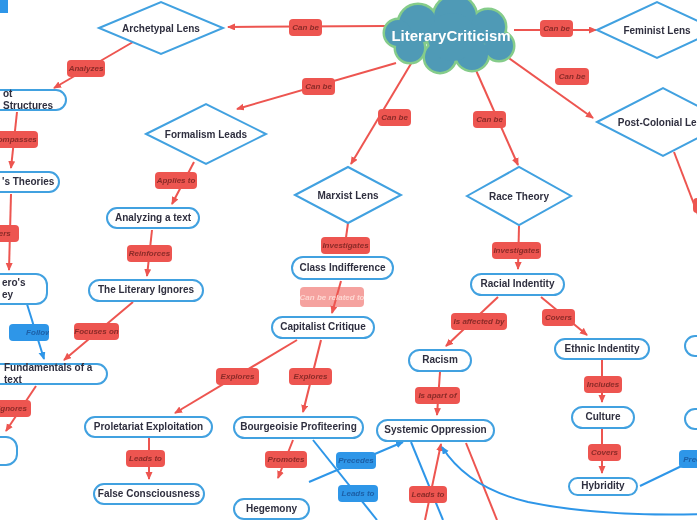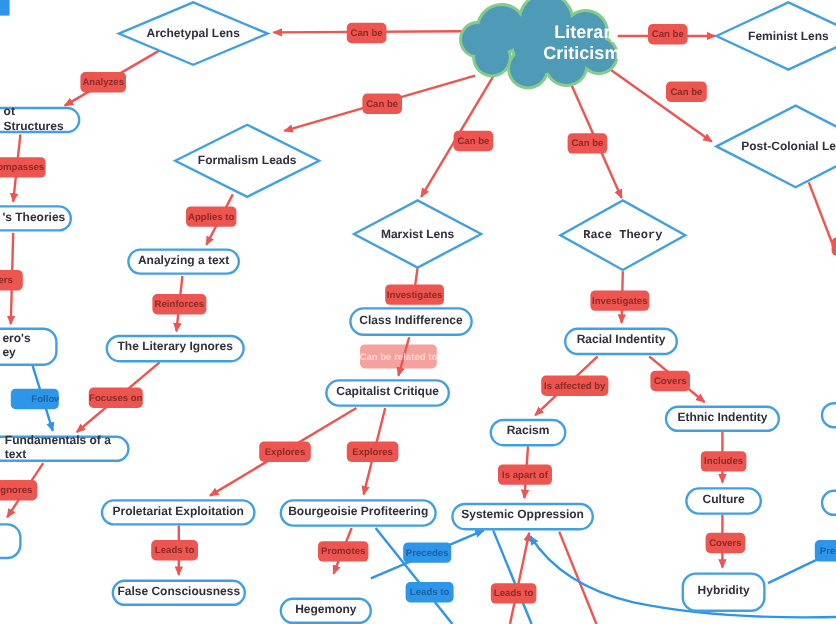--- a/index.html
+++ b/index.html
@@ -16,28 +16,28 @@
     white-space:pre-line;line-height:1.25;
   }
   .node.left{justify-content:flex-start;text-align:left;}
   .dlabel{
     position:absolute;display:flex;align-items:center;justify-content:center;
     font-size:10px;font-weight:bold;color:#2f2f3f;text-align:center;pointer-events:none;
   }
   .elabel{
     position:absolute;box-sizing:border-box;border-radius:4px;
     display:flex;align-items:center;justify-content:center;
-    font-size:8px;font-weight:bold;overflow:hidden;white-space:nowrap;
+    font-size:8px;font-weight:bold;overflow:hidden;white-space:nowrap;font-style:italic;
   }
   .elabel.red{background:#ed5550;color:#8b2b28;}
   .elabel.blue{background:#2e96e8;color:#1c5fa6;}
   .elabel.faded{background:rgba(237,85,80,0.55);color:rgba(255,224,218,0.85);}
   #cloud-text{
     position:absolute;left:385px;top:12px;width:132px;height:48px;
-    display:flex;flex-direction:column;align-items:flex-end;justify-content:center;
+    display:flex;flex-direction:row;align-items:center;justify-content:center;
     color:#ffffff;font-size:15px;font-weight:bold;line-height:1.15;pointer-events:none;
   }
   #corner-frag{position:absolute;left:0;top:0;width:8px;height:13px;background:#2e96e8;}
 </style>
 </head>
 <body>
 
 <svg id="lines" xmlns="http://www.w3.org/2000/svg">
   <defs>
     <marker id="arr-red" markerUnits="userSpaceOnUse" markerWidth="9" markerHeight="8" refX="7" refY="3.5" orient="auto">
@@ -123,42 +123,42 @@
   <span>Criticism</span>
 </div>
 
 <div id="corner-frag"></div>
 
 <div id="node-layer">
     <div class="dlabel" style="left: 99px; top: 18px; width: 124px; height: 20px;">Archetypal Lens</div>
     <div class="dlabel" style="left: 597px; top: 20px; width: 120px; height: 20px;">Feminist Lens</div>
     <div class="dlabel" style="left: 146px; top: 124px; width: 120px; height: 20px;">Formalism Leads</div>
     <div class="dlabel" style="left: 295px; top: 185px; width: 106px; height: 20px;">Marxist Lens</div>
-    <div class="dlabel" style="left: 467px; top: 186px; width: 104px; height: 20px; font-family: Liberation Mono, monospace;">Race Theory</div>
+    <div class="dlabel" style="left: 467px; top: 186px; width: 104px; height: 20px;">Race Theory</div>
     <div class="dlabel" style="left: 597px; top: 112px; width: 132px; height: 20px;">Post-Colonial Lens</div>
     <div class="node left" style="left: -45px; top: 89px; width: 112px; height: 22px; padding-left: 46px;">ot Structures</div>
     <div class="node left" style="left: -50px; top: 171px; width: 110px; height: 22px; padding-left: 50px;">'s Theories</div>
     <div class="node left" style="left: -55px; top: 273px; width: 103px; height: 32px; padding-left: 55px;">ero's
 ey</div>
     <div class="node" style="left: 106px; top: 207px; width: 94px; height: 22px;">Analyzing a text</div>
     <div class="node" style="left: 88px; top: 279px; width: 116px; height: 23px;">The Literary Ignores</div>
     <div class="node left" style="left: -14px; top: 363px; width: 122px; height: 22px; padding-left: 16px;">Fundamentals of a text</div>
     <div class="node" style="left: -40px; top: 436px; width: 58px; height: 30px;"></div>
     <div class="node" style="left: 291px; top: 256px; width: 103px; height: 24px;">Class Indifference</div>
     <div class="node" style="left: 271px; top: 316px; width: 104px; height: 23px;">Capitalist Critique</div>
     <div class="node" style="left: 84px; top: 416px; width: 129px; height: 22px;">Proletariat Exploitation</div>
     <div class="node" style="left: 93px; top: 483px; width: 112px; height: 22px;">False Consciousness</div>
     <div class="node" style="left: 233px; top: 416px; width: 131px; height: 23px;">Bourgeoisie Profiteering</div>
     <div class="node" style="left: 233px; top: 482px; width: 77px; height: 22px; margin-top: 16px;">Hegemony</div>
     <div class="node" style="left: 470px; top: 273px; width: 95px; height: 23px;">Racial Indentity</div>
     <div class="node" style="left: 408px; top: 349px; width: 64px; height: 23px;">Racism</div>
     <div class="node" style="left: 376px; top: 419px; width: 119px; height: 23px;">Systemic Oppression</div>
     <div class="node" style="left: 554px; top: 338px; width: 96px; height: 22px;">Ethnic Indentity</div>
     <div class="node" style="left: 571px; top: 406px; width: 64px; height: 23px;">Culture</div>
-    <div class="node" style="left: 568px; top: 477px; width: 70px; height: 33px;">Hybridity</div>
+    <div class="node" style="left: 568px; top: 477px; width: 70px; height: 19px;">Hybridity</div>
     <div class="node" style="left: 684px; top: 335px; width: 60px; height: 22px;"></div>
     <div class="node" style="left: 684px; top: 408px; width: 60px; height: 22px;"></div>
     <div class="elabel red" style="left: 289px; top: 19px; width: 33px; height: 17px;">Can be</div>
     <div class="elabel red" style="left: 67px; top: 60px; width: 38px; height: 17px;">Analyzes</div>
     <div class="elabel red" style="left: -8px; top: 131px; width: 46px; height: 17px;">compasses</div>
     <div class="elabel red" style="left: -14px; top: 225px; width: 33px; height: 17px;">vers</div>
     <div class="elabel red" style="left: 302px; top: 78px; width: 33px; height: 17px;">Can be</div>
     <div class="elabel red" style="left: 155px; top: 172px; width: 42px; height: 17px;">Applies to</div>
     <div class="elabel red" style="left: 127px; top: 245px; width: 45px; height: 17px;">Reinforces</div>
     <div class="elabel red" style="left: 74px; top: 323px; width: 45px; height: 17px;">Focuses on</div>

